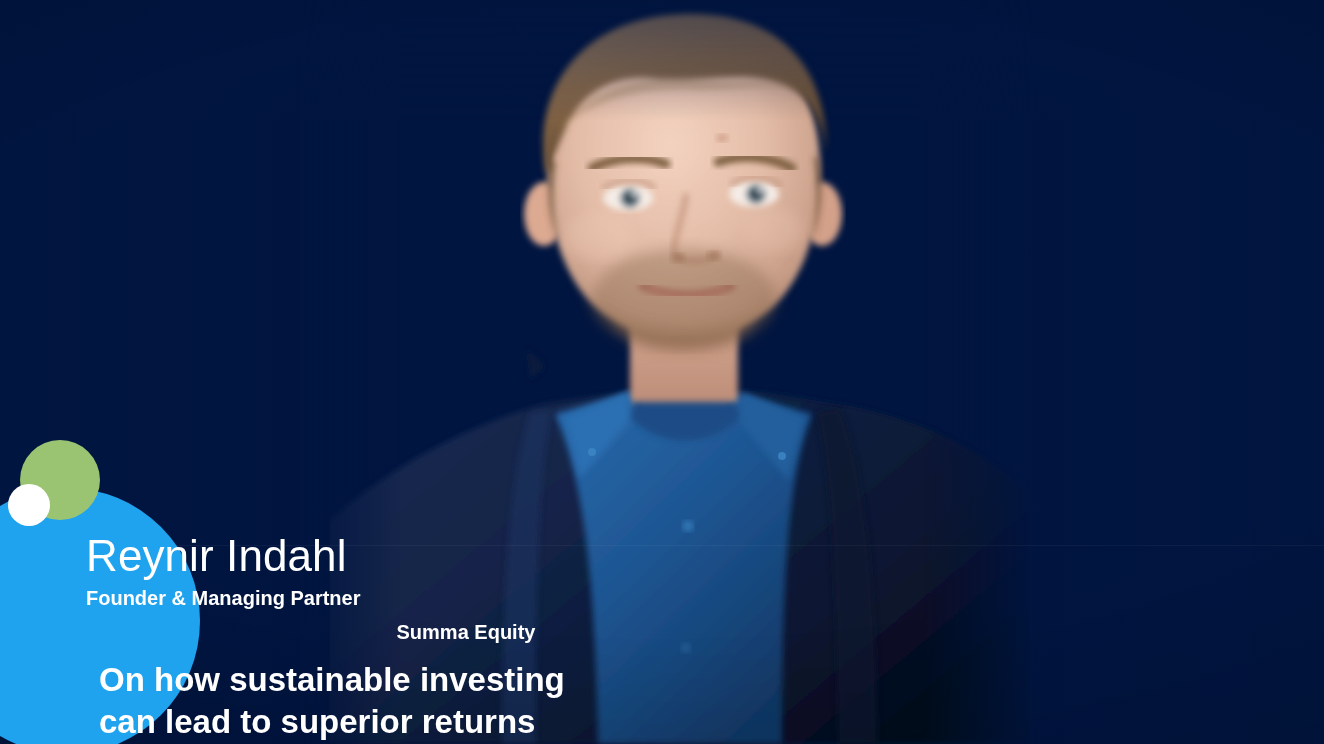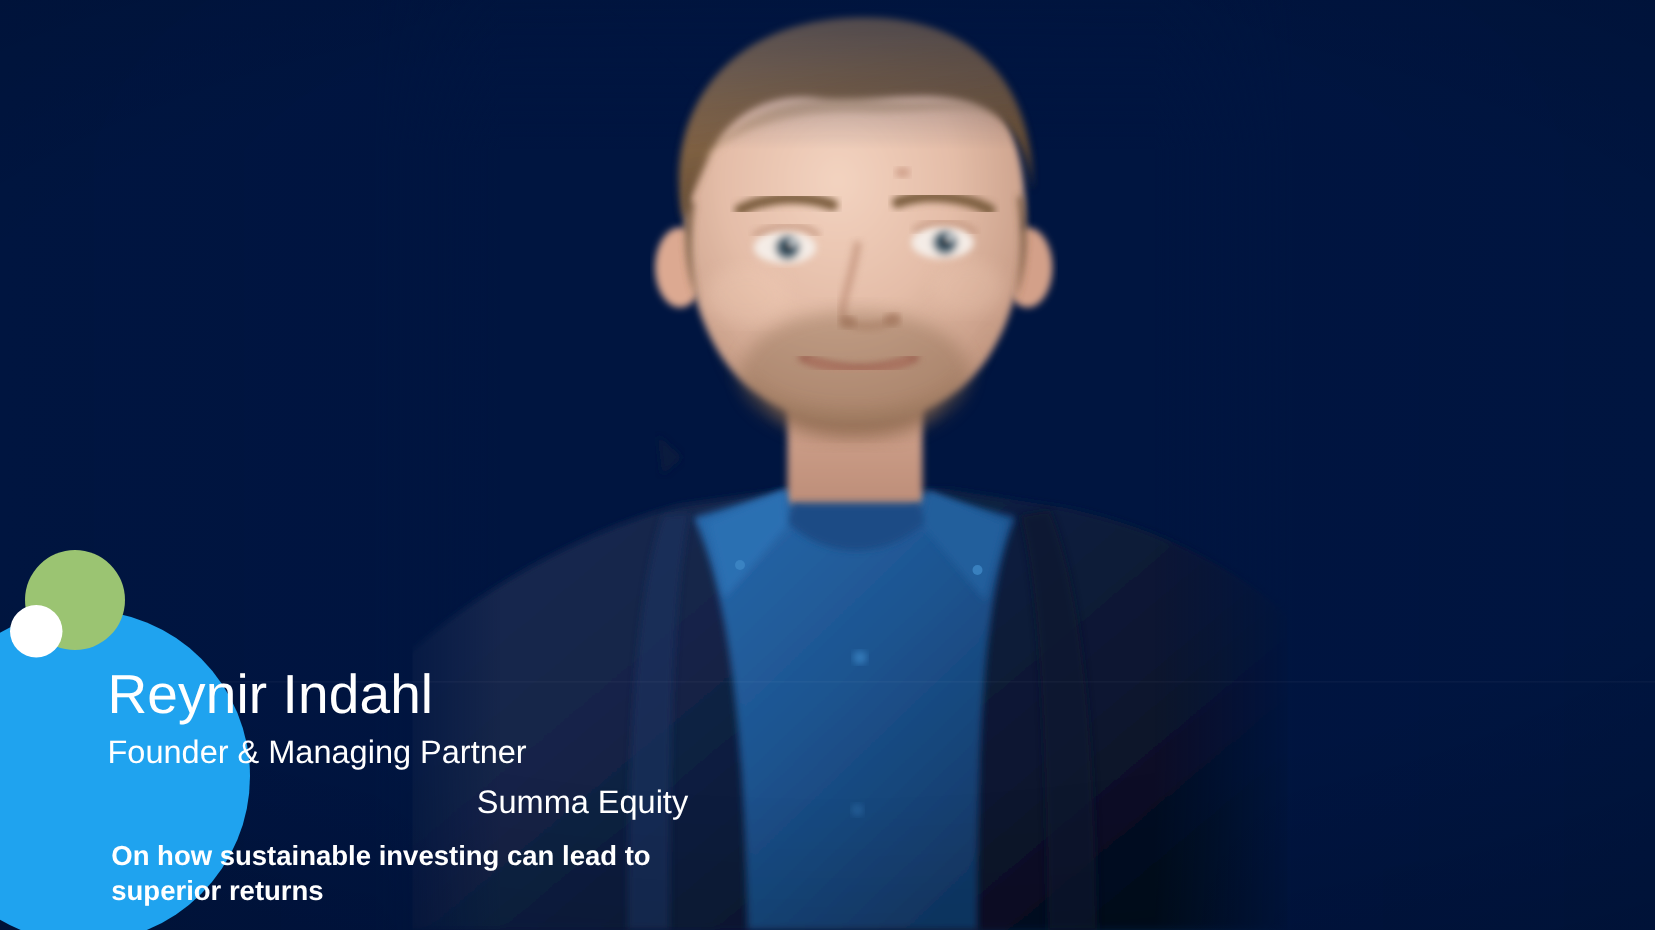--- a/index.html
+++ b/index.html
@@ -110,32 +110,32 @@
   .speaker-name {
     font-size: 44px;
     font-weight: 400;
     letter-spacing: 0.1px;
     line-height: 1.0;
     margin: 0 0 10px 0;
     white-space: nowrap;
   }
   .speaker-role,
   .speaker-org {
-    font-size: 26px;
-    font-weight: 400;
+    font-size: 20px;
+    font-weight: 700;
     line-height: 1.0;
     margin: 0 0 14px 0;
     white-space: nowrap;
   }
   .speaker-org { margin-bottom: 17px; text-align: center; }
   .speaker-topic {
-    font-size: 22px;
+    font-size: 33px;
     font-weight: 700;
     line-height: 1.26;
-    margin: 3px;
+    margin: 13px;
     max-width: 520px;
   }
 </style>
 </head>
 <body>
 
 <div id="stage">
 
   <div class="bg-base"></div>
   <div class="bg-disc-right"></div>

